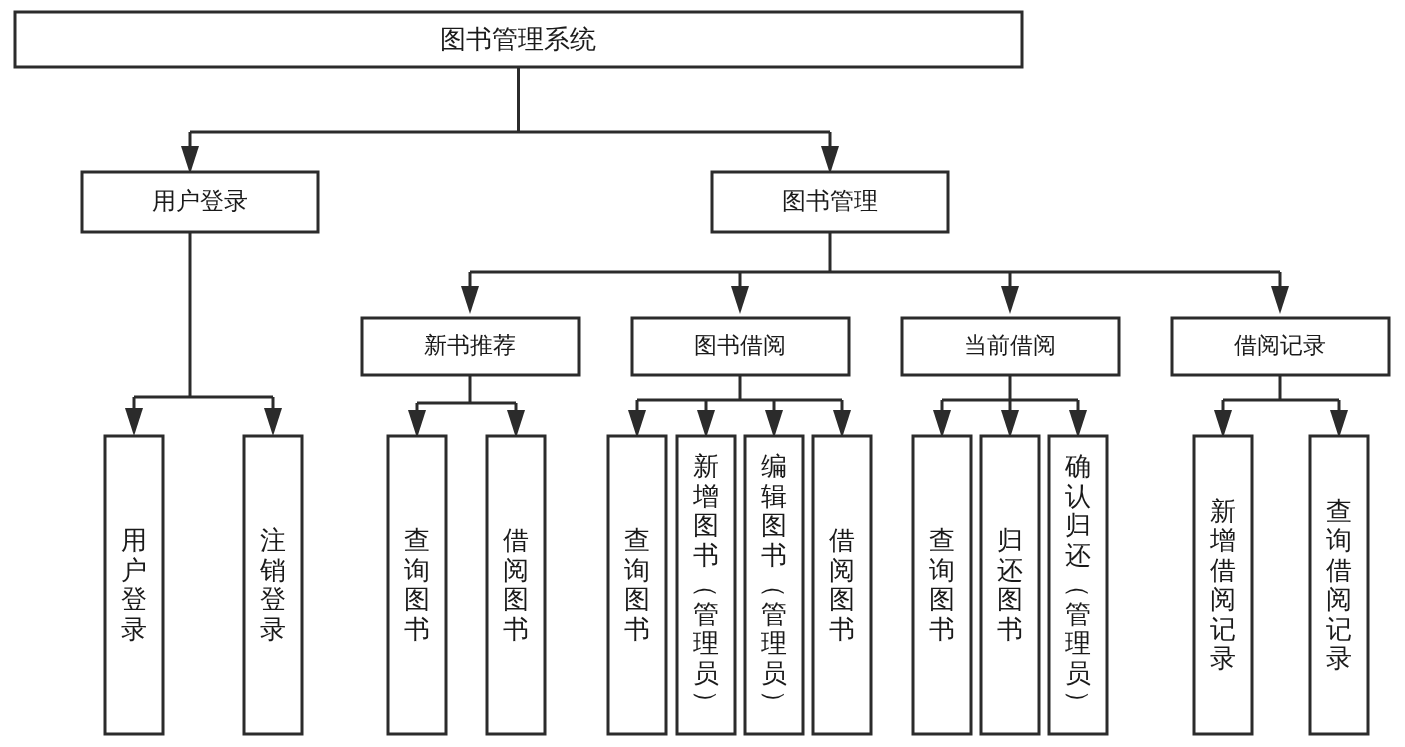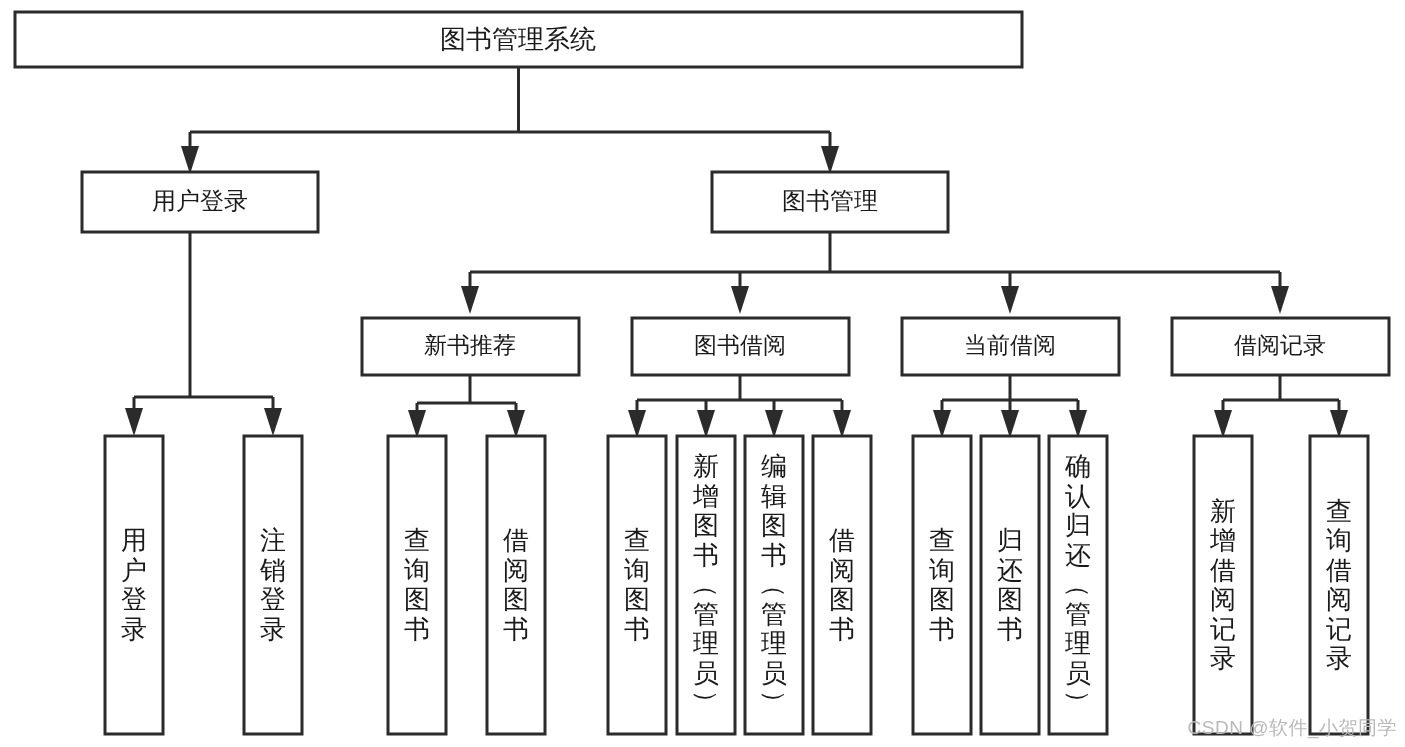--- a/index.html
+++ b/index.html
@@ -318,14 +318,13 @@
       <div style="position: absolute; left: 1310px; top: 496.5px; width: 58px; height: 177px; display: flex; flex-direction: column; align-items: center; justify-content: flex-start; font-family: &quot;Liberation Sans&quot;, &quot;DejaVu Sans&quot;, sans-serif; font-size: 26px; line-height: 29.5px; color: rgb(26, 26, 26);">
         <span style="display: block; height: 29.5px; line-height: 29.5px; text-align: center; width: 100%;">查</span>
         <span style="display: block; height: 29.5px; line-height: 29.5px; text-align: center; width: 100%;">询</span>
         <span style="display: block; height: 29.5px; line-height: 29.5px; text-align: center; width: 100%;">借</span>
         <span style="display: block; height: 29.5px; line-height: 29.5px; text-align: center; width: 100%;">阅</span>
         <span style="display: block; height: 29.5px; line-height: 29.5px; text-align: center; width: 100%;">记</span>
         <span style="display: block; height: 29.5px; line-height: 29.5px; text-align: center; width: 100%;">录</span>
       </div>
     </div>
 
-  <div class="watermark">CSDN @软件_小贺同学</div>
 </div>
 
 </body></html>

